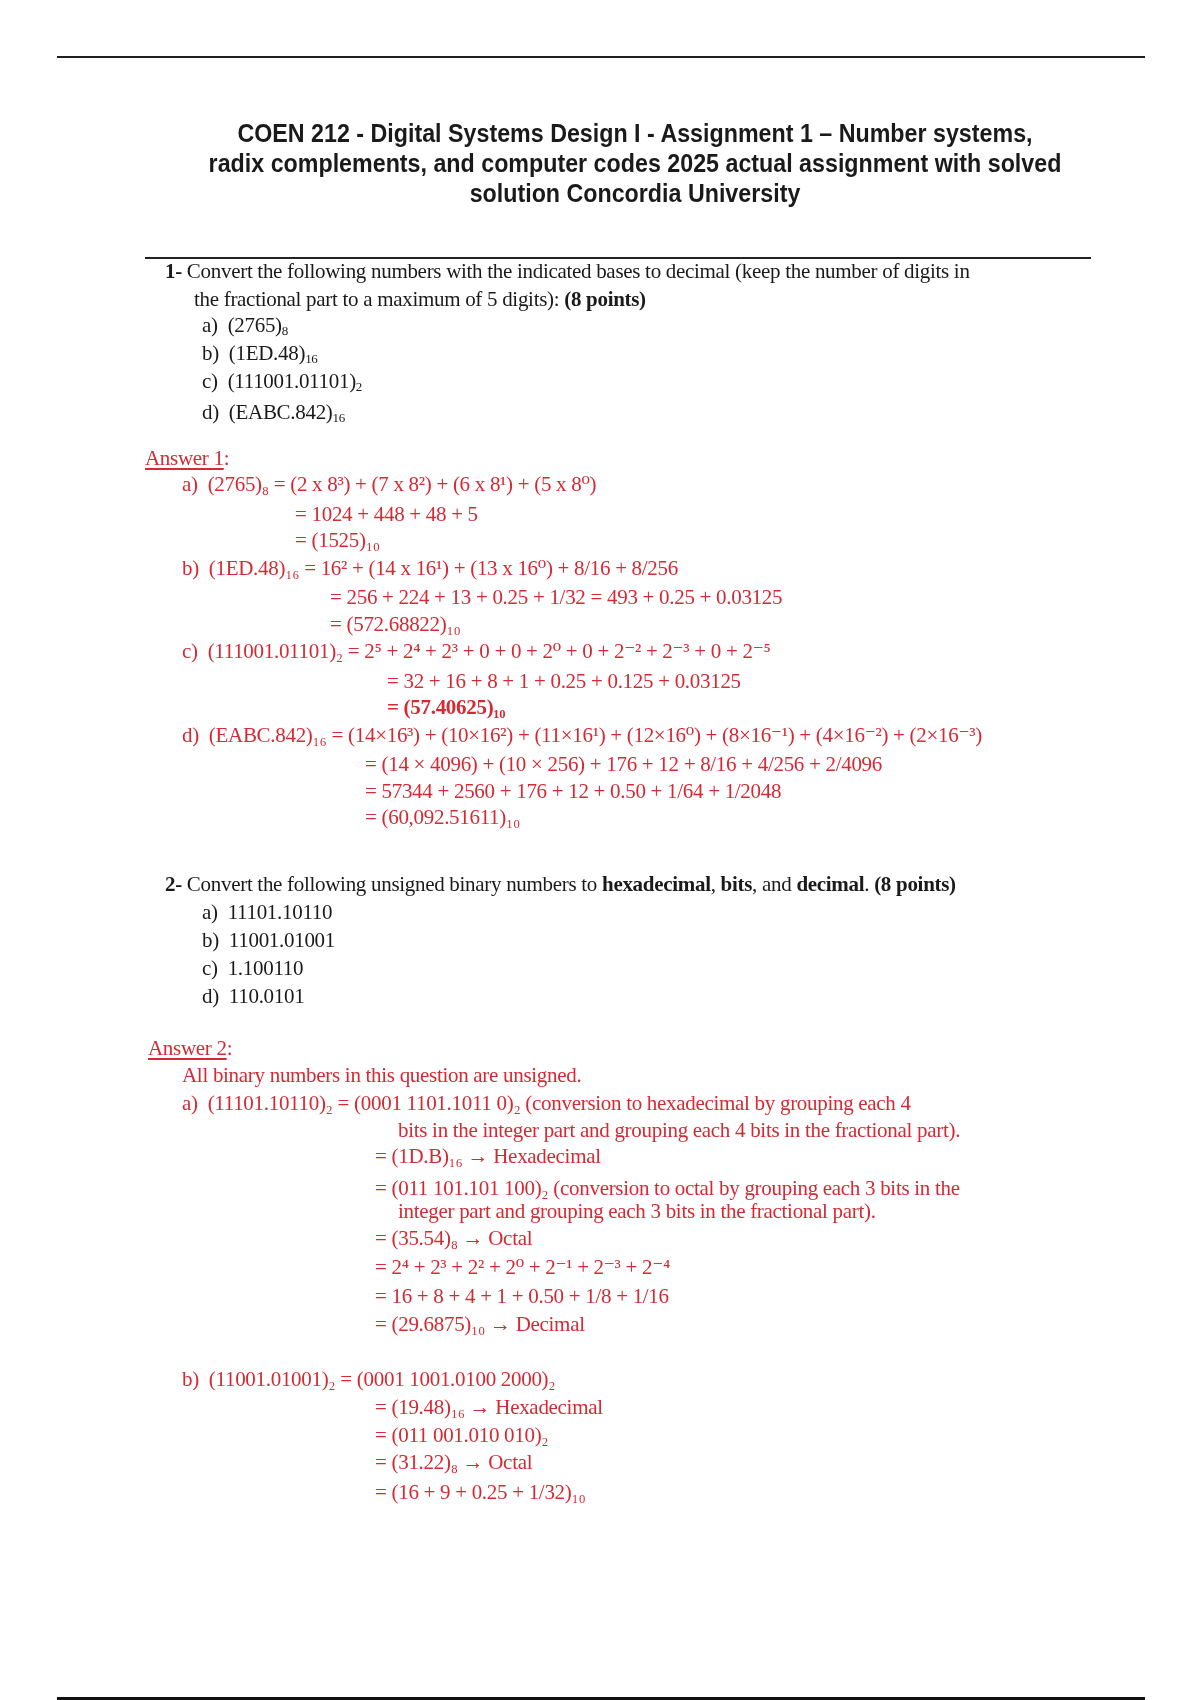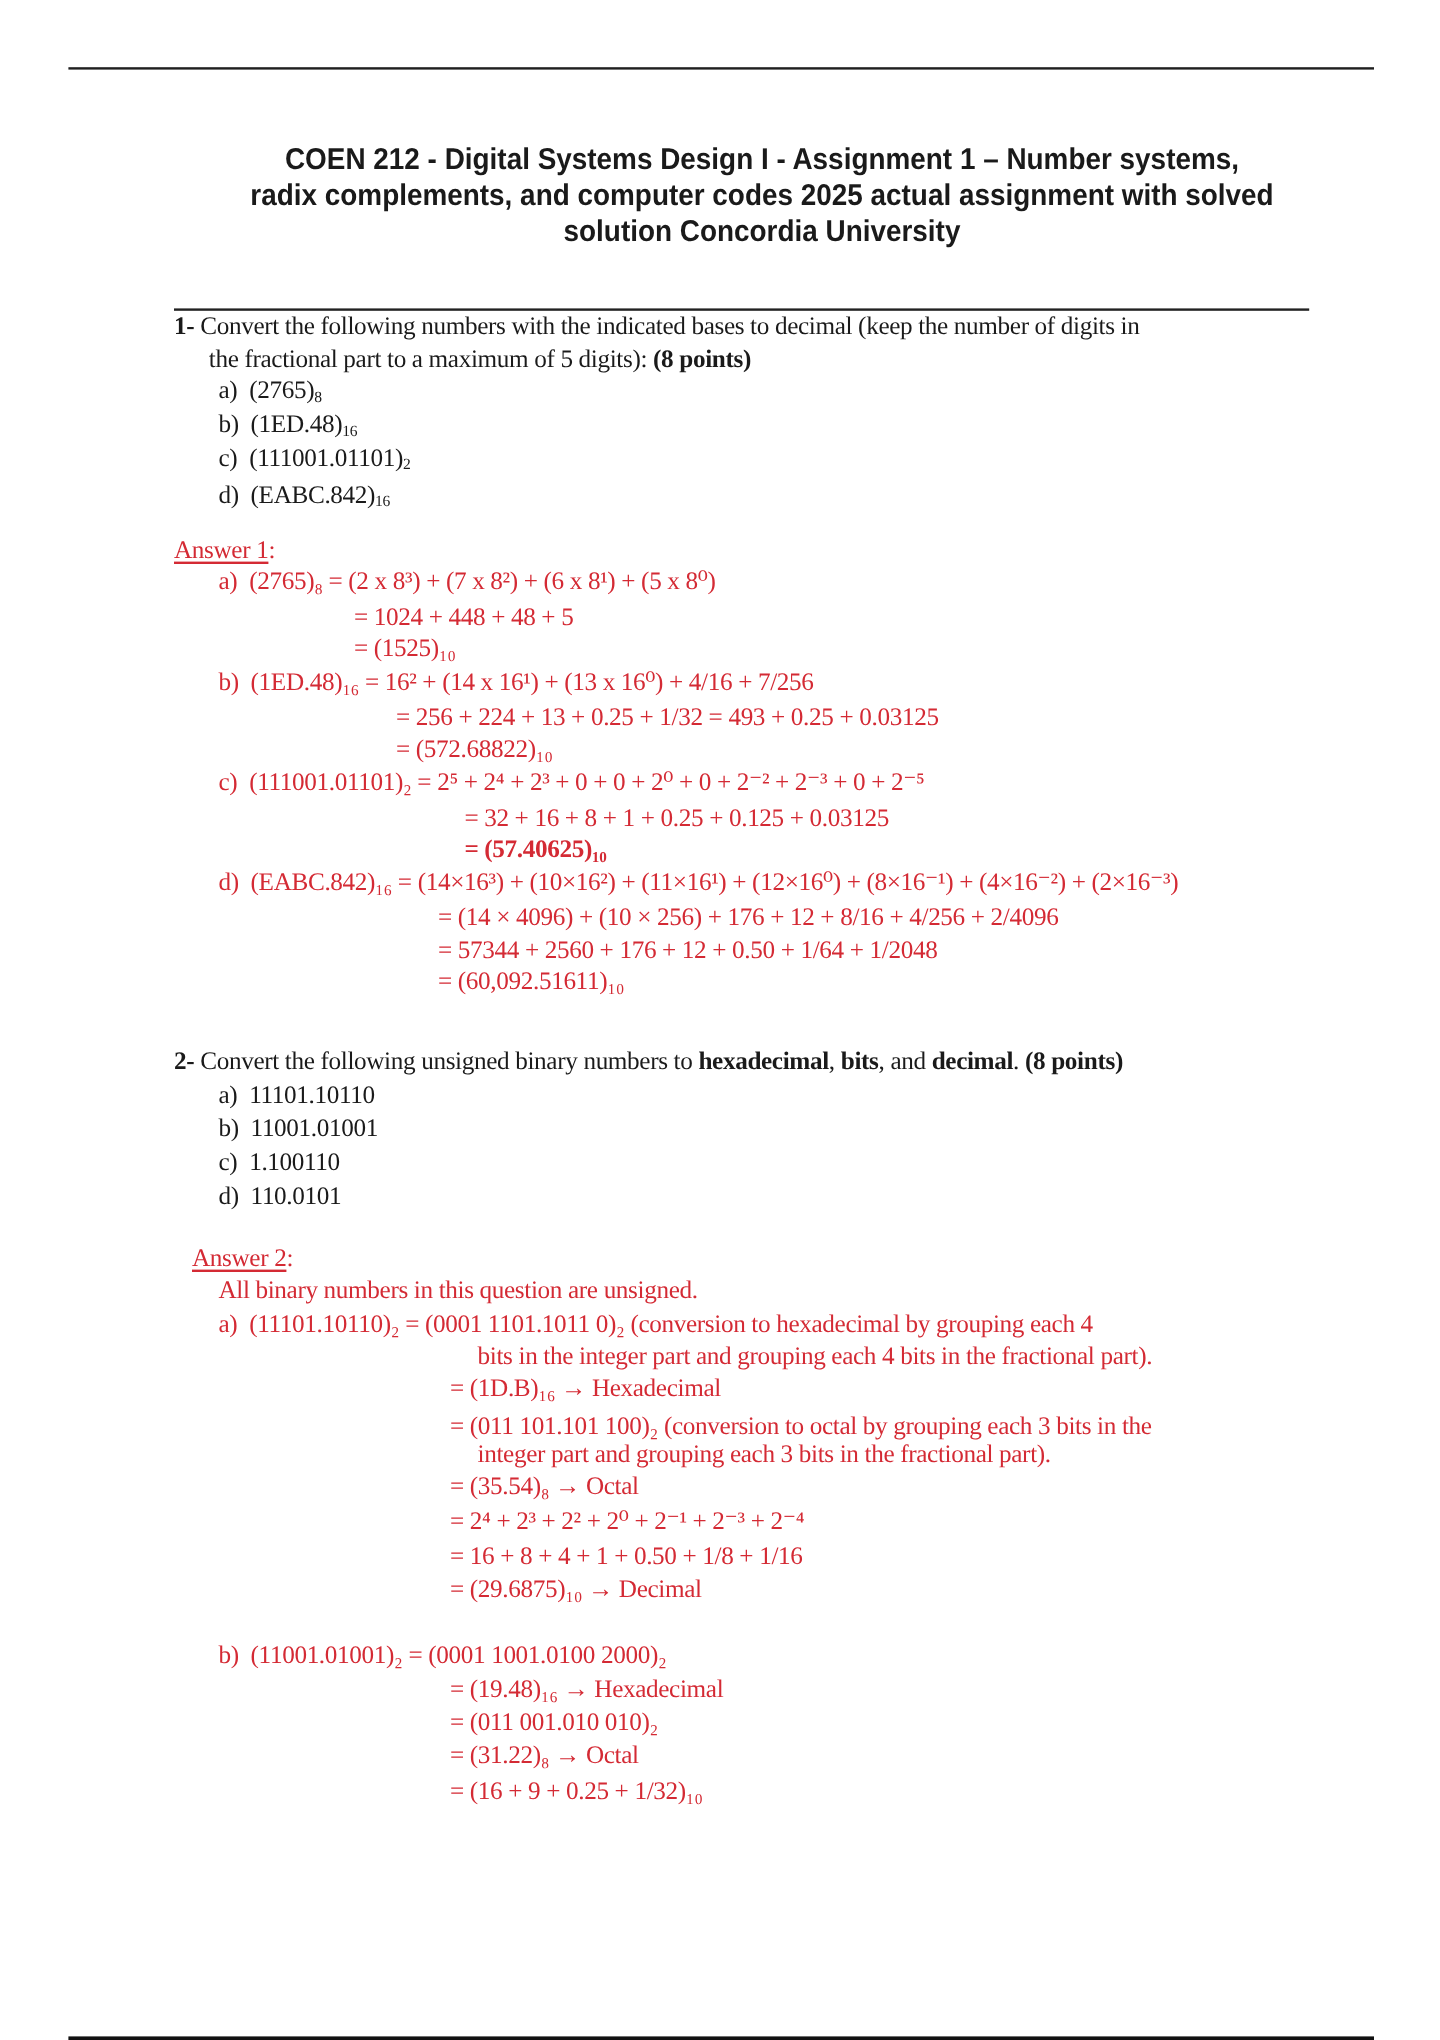--- a/index.html
+++ b/index.html
@@ -8,21 +8,21 @@
   .rule { position: absolute; left: 57px; width: 1088px; height: 2px; background: #1f1f1f; }
   .rule.top { top: 56px; }
   .rule.bottom { top: 1697px; height: 3px; background:#111; }
   .title { position: absolute; top: 118px; left: 140px; width: 990px; text-align: center;
            font-family: "Liberation Sans", "DejaVu Sans", sans-serif; font-weight: bold;
            font-size: 25px; line-height: 30px; color: #1a1a1a; transform: scaleX(0.93); transform-origin: center top; }
   .title div { white-space: nowrap; }
   .qrule { position: absolute; top: 257px; left: 145px; width: 946px; height: 2px; background: #222; }
   .line { position: absolute; white-space: nowrap; font-size: 21px; line-height: 26px; letter-spacing: -0.3px; }
   .red { color: #d42a34; }
-  .black { color: #1a1a1a; }
+  .black { color: #1a1a1a; margin-left: 20px; }
   sub { font-size: 13px; vertical-align: -3px; line-height: 0; }
   b { font-weight: bold; }
   .ans-label { text-decoration: underline; text-decoration-thickness: 2px; text-underline-offset: 3px; }
 </style>
 </head>
 <body>
 
 <div class="rule top"></div>
 
 <div class="title">
@@ -57,21 +57,21 @@
   <span class="ans-label">Answer 1</span><span>:</span>
 </div>
 
 <div class="line red" style="top:471px;left:182px;">
   <span>a)</span>&nbsp; <span>(2765)₈ = (2 x 8³) + (7 x 8²) + (6 x 8¹) + (5 x 8⁰)</span>
 </div>
 <div class="line red" style="top:501px;left:295px;">= 1024 + 448 + 48 + 5</div>
 <div class="line red" style="top:527px;left:295px;">= (1525)₁₀</div>
 
 <div class="line red" style="top:555px;left:182px;">
-  <span>b)</span>&nbsp; <span>(1ED.48)₁₆ = 16² + (14 x 16¹) + (13 x 16⁰) + 4/16 + 7/256</span>
+  <span>b)</span>&nbsp; <span>(1ED.48)₁₆ = 16² + (14 x 16¹) + (13 x 16⁰) + 8/16 + 8/256</span>
 </div>
 <div class="line red" style="top:584px;left:330px;">= 256 + 224 + 13 + 0.25 + 1/32 = 493 + 0.25 + 0.03125</div>
 <div class="line red" style="top:611px;left:330px;">= (572.68822)₁₀</div>
 
 <div class="line red" style="top:638px;left:182px;">
   <span>c)</span>&nbsp; <span>(111001.01101)₂ = 2⁵ + 2⁴ + 2³ + 0 + 0 + 2⁰ + 0 + 2⁻² + 2⁻³ + 0 + 2⁻⁵</span>
 </div>
 <div class="line red" style="top:668px;left:387px;">= 32 + 16 + 8 + 1 + 0.25 + 0.125 + 0.03125</div>
 <div class="line red" style="top:694px;left:387px;font-weight:bold;">= (57.40625)₁₀</div>
 
@@ -92,21 +92,21 @@
 <div class="line black" style="top:927px;left:182px;">
   <span>b)</span>&nbsp; <span>11001.01001</span>
 </div>
 <div class="line black" style="top:955px;left:182px;">
   <span>c)</span>&nbsp; <span>1.100110</span>
 </div>
 <div class="line black" style="top:983px;left:182px;">
   <span>d)</span>&nbsp; <span>110.0101</span>
 </div>
 
-<div class="line red" style="top:1035px;left:160px;font-family:Liberation Serif, serif;">
+<div class="line red" style="top:1035px;left:148px;font-family:Liberation Serif, serif;">
   <span class="ans-label">Answer 2</span><span>:</span>
 </div>
 <div class="line red" style="top:1062px;left:182px;">All binary numbers in this question are unsigned.</div>
 
 <div class="line red" style="top:1090px;left:182px;">
   <span>a)</span>&nbsp; <span>(11101.10110)₂ </span><span>= (0001 1101.1011 0)₂ (conversion to hexadecimal by grouping each 4</span>
 </div>
 <div class="line red" style="top:1117px;left:398px;">bits in the integer part and grouping each 4 bits in the fractional part).</div>
 <div class="line red" style="top:1143px;left:375px;">= (1D.B)₁₆ → Hexadecimal</div>
 <div class="line red" style="top:1175px;left:375px;">= (011 101.101 100)₂ (conversion to octal by grouping each 3 bits in the</div>

